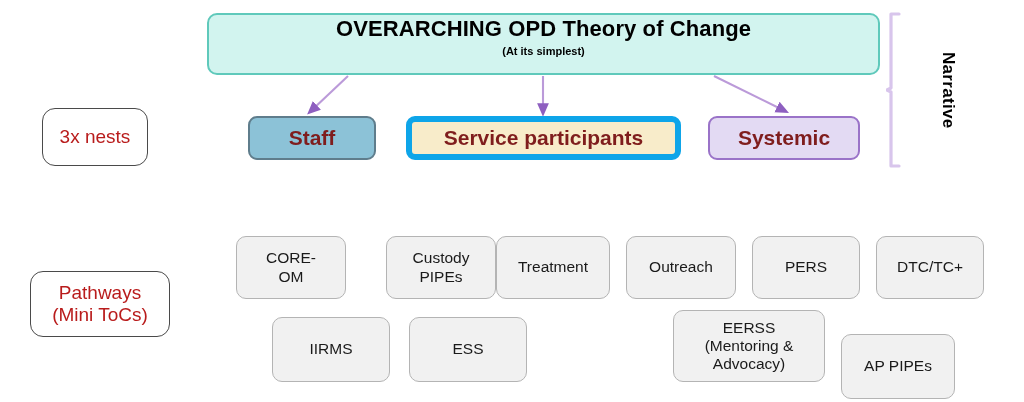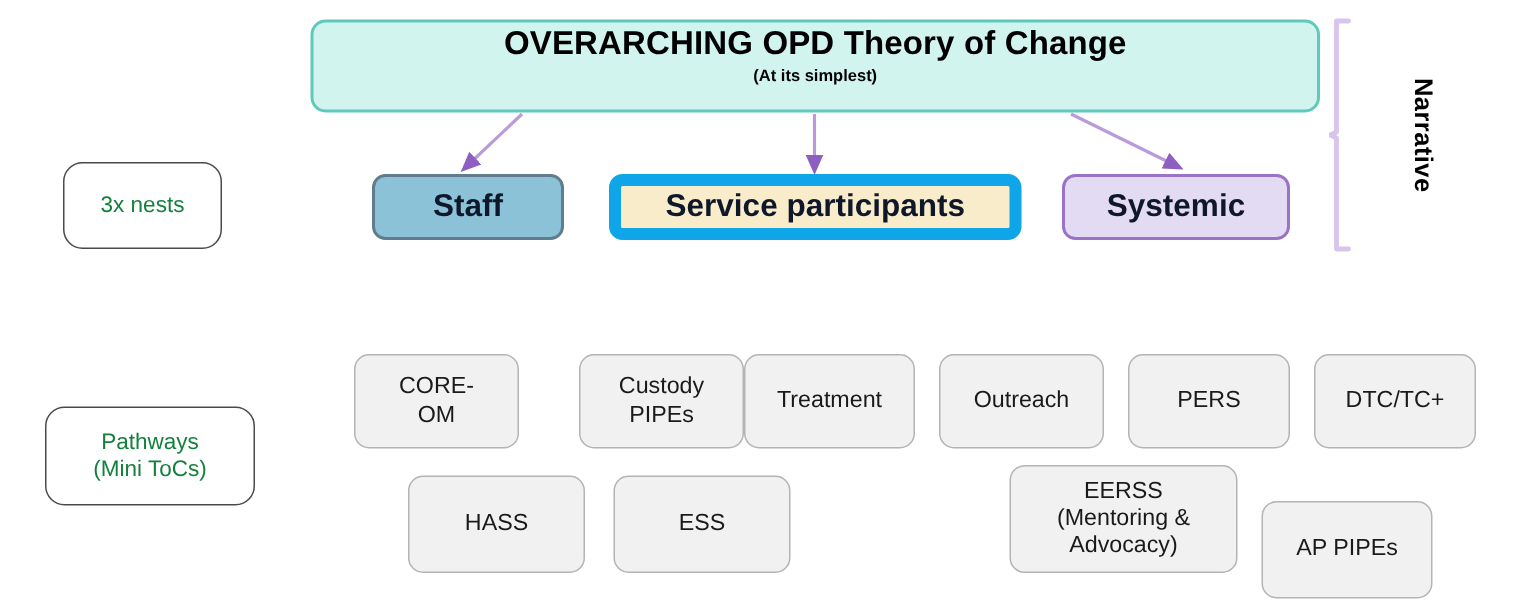--- a/index.html
+++ b/index.html
@@ -28,22 +28,22 @@
     justify-content: center;
     text-align: center;
     line-height: 1.18;
   }
 
   
   .label-box {
     background: #ffffff;
     border: 1.6px solid #4a4a4a;
     border-radius: 13px;
-    color: #15803d;
-    font-size: 15px;
+    color: #b91c1c;
+    font-size: 19px;
     font-weight: 400;
   }
 
   
   .title-banner {
     background: #d2f4ef;
     border: 2px solid #5fc9bb;
     border-radius: 10px;
     flex-direction: column;
     color: #000000;
@@ -60,29 +60,29 @@
     font-weight: bold;
     margin-top: 3px;
     color: #000;
   }
 
   
   .nest-box {
     border-radius: 9px;
     font-size: 21px;
     font-weight: bold;
-    color: #0f172a;
+    color: #7f1d1d;
   }
   .nest-staff {
     background: #8cc2d7;
     border: 2px solid #5f7d8c;
   }
   .nest-service {
     background: #f8ecca;
-    border: 8px solid #0ea5e9;
+    border: 6px solid #0ea5e9;
   }
   .nest-systemic {
     background: #e3daf3;
     border: 2px solid #9a73c8;
   }
 
   
   .pathway-box {
     background: #f1f1f1;
     border: 1.4px solid #b4b4b4;
@@ -195,21 +195,21 @@
     <span>Outreach</span>
   </div>
   <div class="box pathway-box" style="left:752px; top:236px; width:108px; height:63px;">
     <span>PERS</span>
   </div>
   <div class="box pathway-box" style="left:876px; top:236px; width:108px; height:63px;">
     <span>DTC/TC+</span>
   </div>
 
   <div class="box pathway-box" style="left:272px; top:317px; width:118px; height:65px;">
-    <span>HASS</span>
+    <span>IIRMS</span>
   </div>
   <div class="box pathway-box" style="left:409px; top:317px; width:118px; height:65px;">
     <span>ESS</span>
   </div>
   <div class="box pathway-box" style="left:673px; top:310px; width:152px; height:72px;">
     <span>EERSS
 (Mentoring &amp;
 Advocacy)</span>
   </div>
   <div class="box pathway-box" style="left:841px; top:334px; width:114px; height:65px;">

